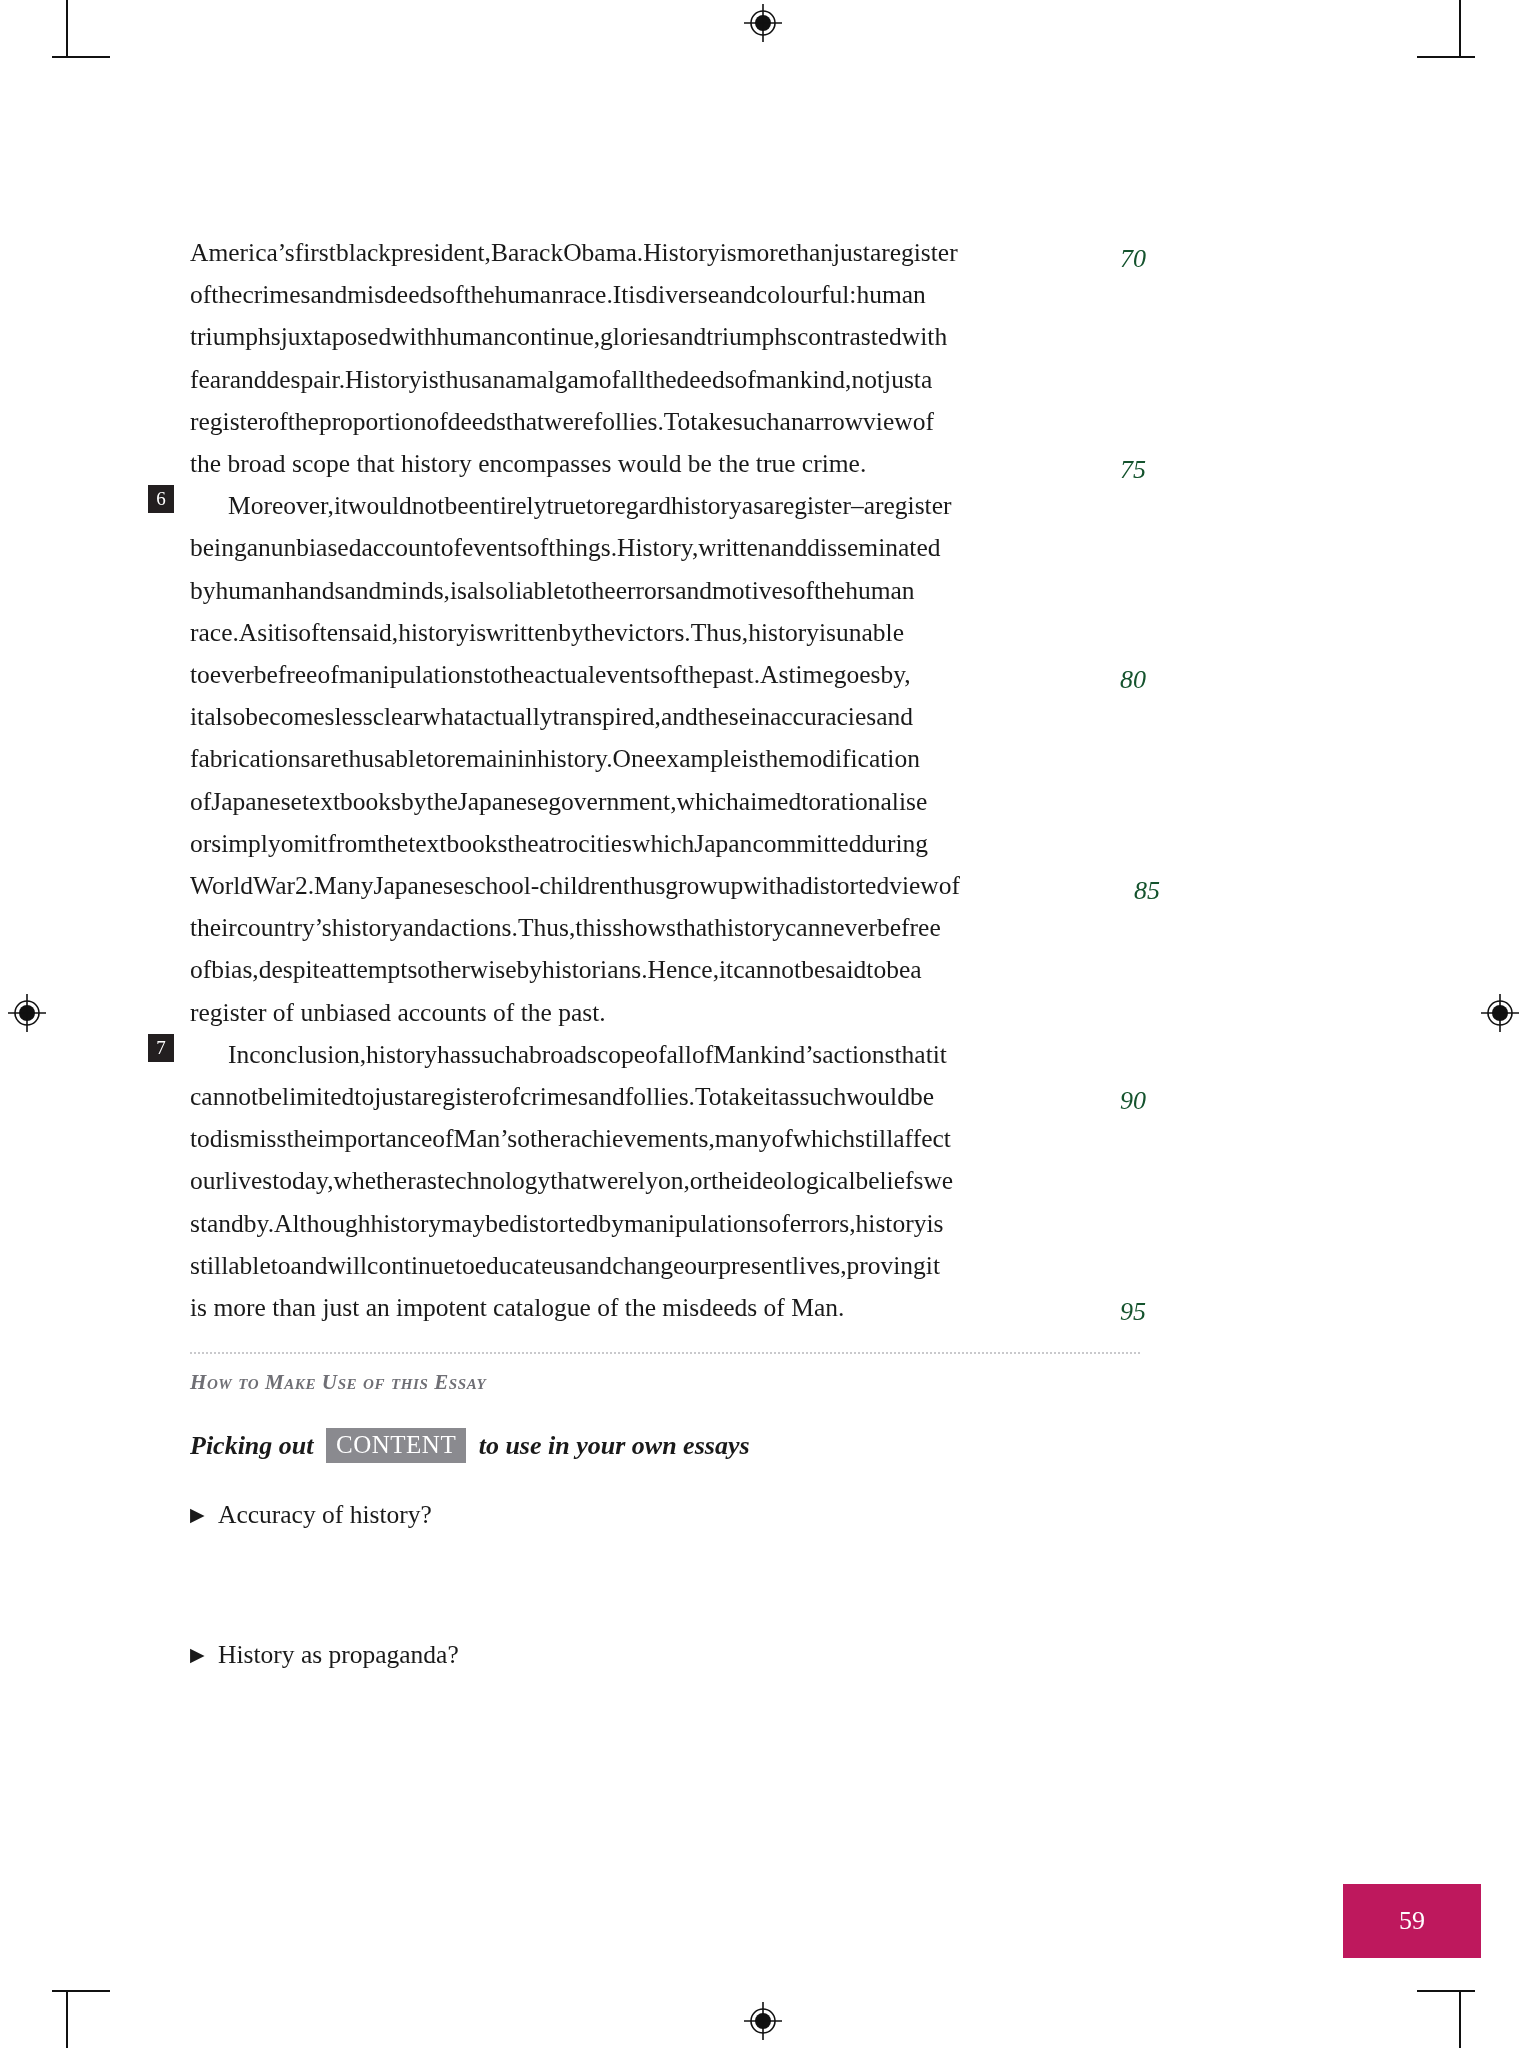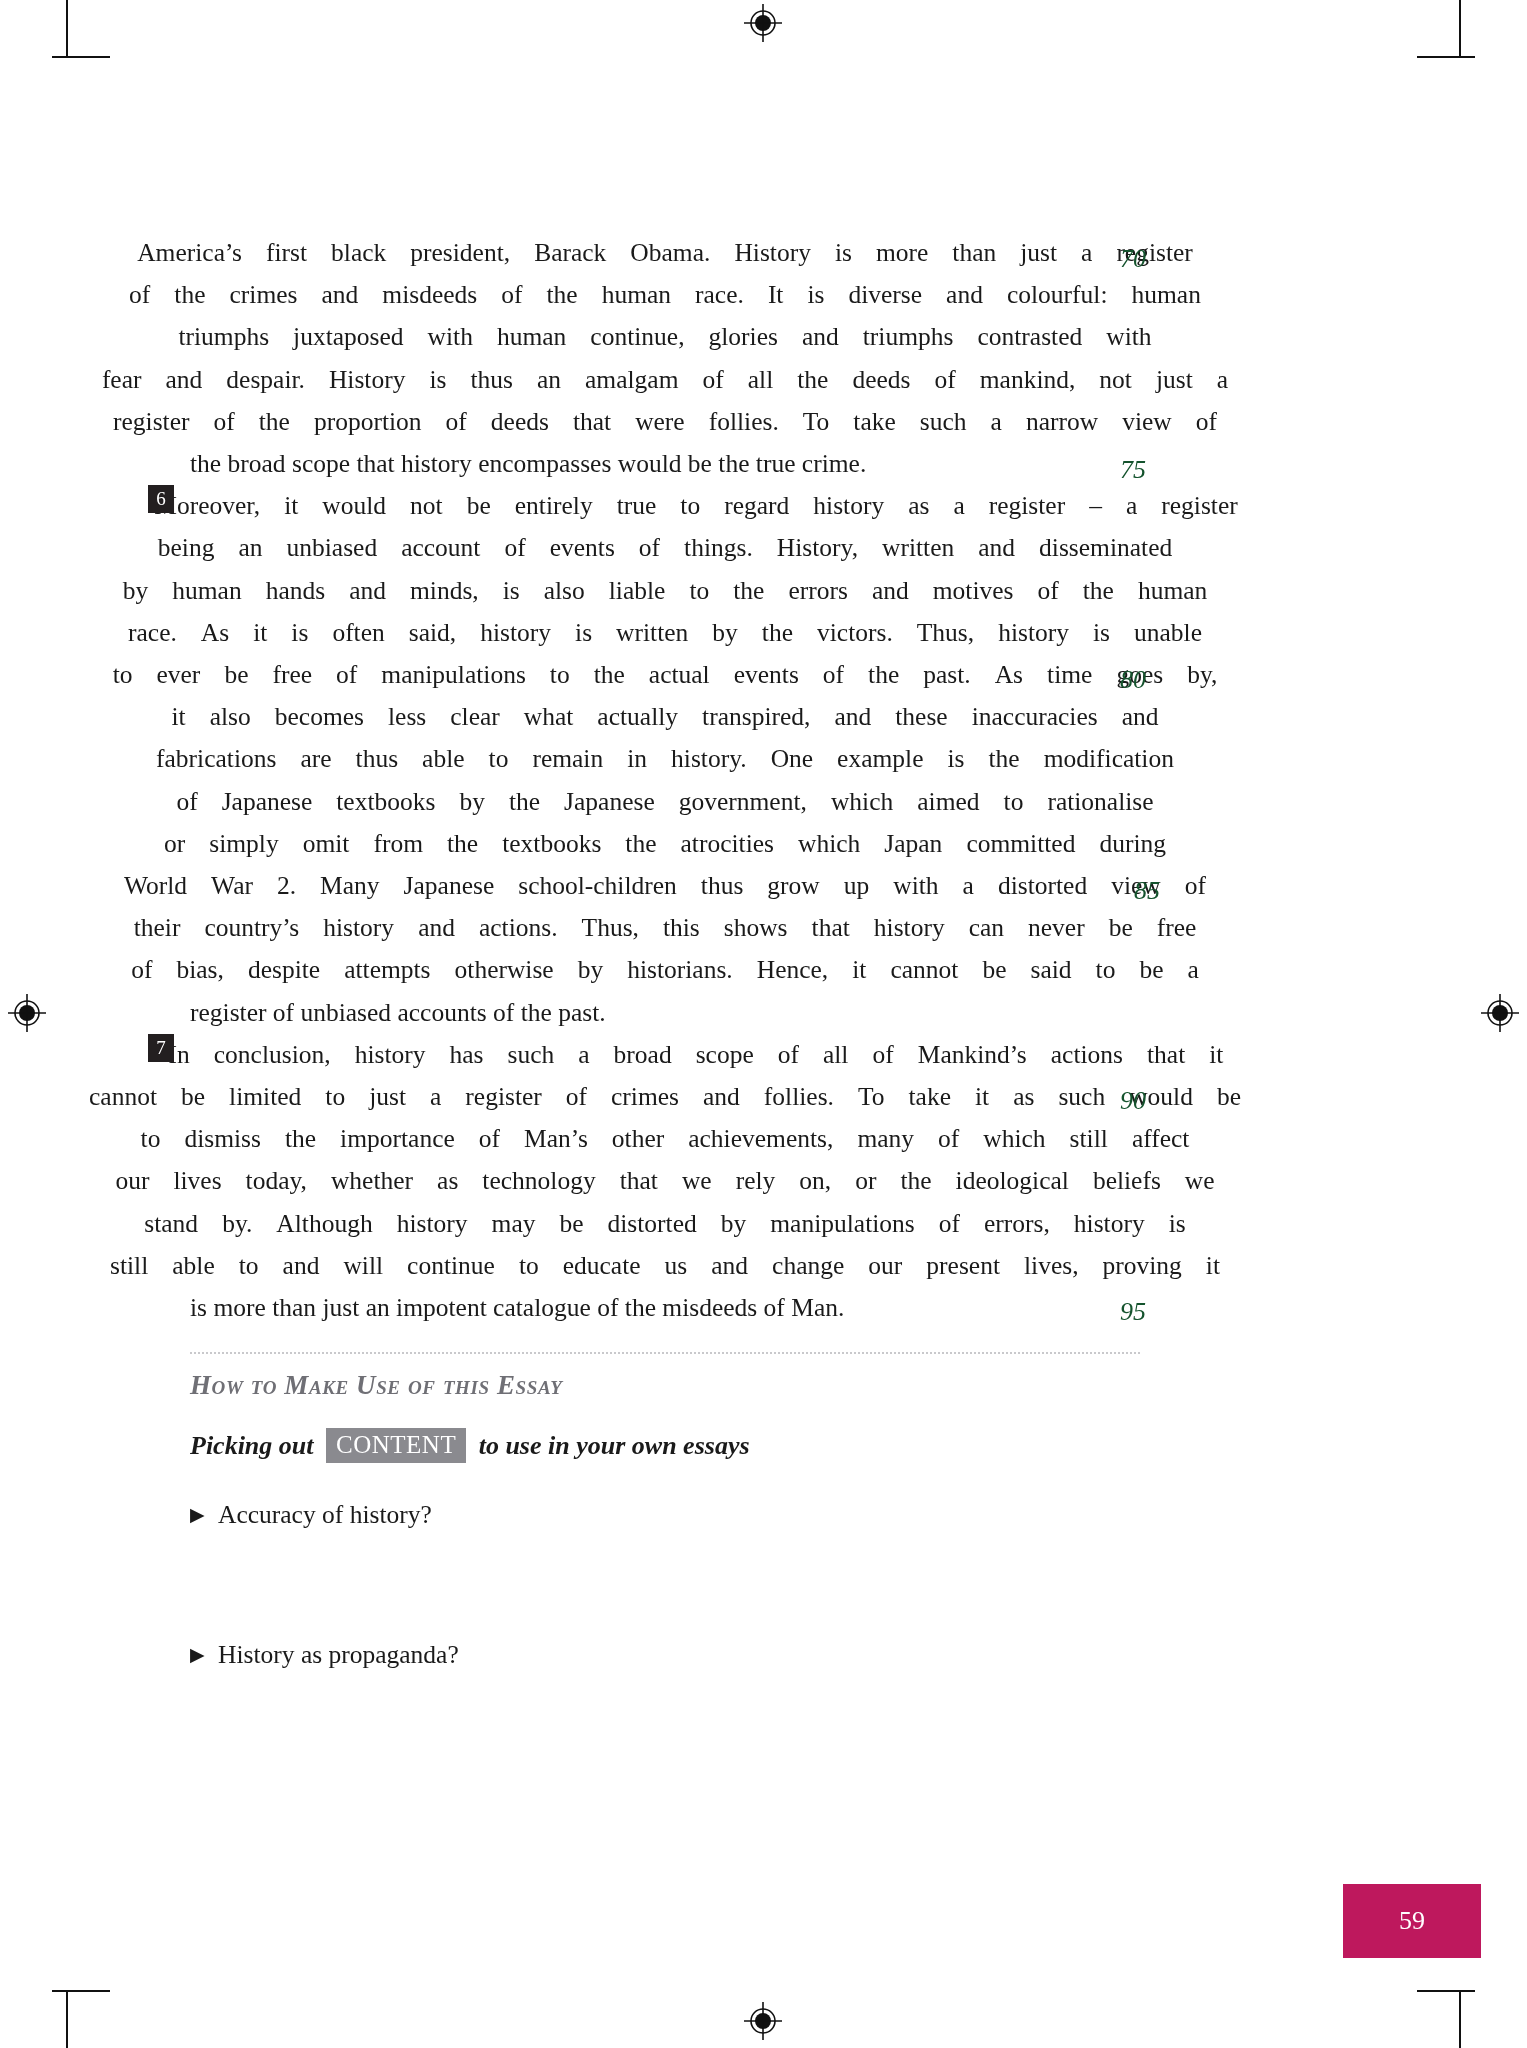--- a/index.html
+++ b/index.html
@@ -86,22 +86,21 @@
     text-justify: inter-word;
     margin: 0 0 0 0;
   }
   .para .body-line {
     display: block;
     white-space: nowrap;
   }
   
   .para .body-line.j {
     display: flex;
-    justify-content: center;
-    gap: 24px;
+    justify-content: flex-start;
   }
   .para .body-line.j > span { white-space: pre; }
 
   .indent { display: inline-block; width: 38px; }
 
   
   .para-badge {
     position: absolute;
     left: -42px;
     width: 26px;
@@ -133,21 +132,21 @@
   }
   .dotted-rule {
     border-top: 2px dotted #c9c9cc;
     height: 0;
     margin-bottom: 16px;
   }
   .howto-title {
     font-family: "Liberation Serif", serif;
     font-style: italic;
     font-weight: 700;
-    font-size: 27px;
+    font-size: 21px;
     font-variant: small-caps;
     letter-spacing: 0.6px;
     color: #6f6f75;
   }
 
   .picking {
     position: absolute;
     left: 190px;
     top: 1428px;
     font-family: "Liberation Serif", serif;

